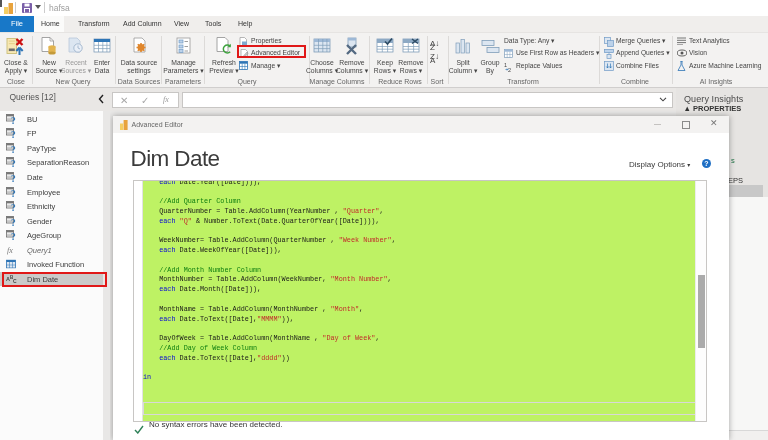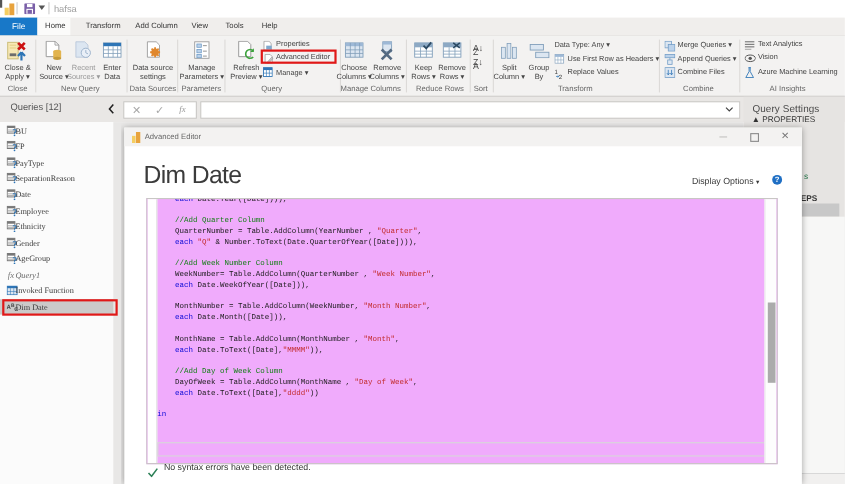--- a/index.html
+++ b/index.html
@@ -18,29 +18,29 @@
   .gsep{position:absolute;top:3px;height:48px;width:1px;background:#dcdad8;}
   .glabel{position:absolute;top:45px;width:80px;text-align:center;font-size:7px;color:#666;}
   .biglabel{position:absolute;font-size:6.8px;color:#444;text-align:center;line-height:7.5px;width:60px;}
   .srow{position:absolute;font-size:6.7px;color:#444;white-space:nowrap;}
   
   #band{left:0;top:87px;width:768px;height:24px;background:#e9e7e5;}
   
   #sidebar{left:0;top:111px;width:110px;height:329px;background:#fbfbfb;}
   #sidebar:after{content:"";position:absolute;left:103px;top:0;width:7px;height:329px;background:#e8e7e6;}
   .qrow{position:absolute;left:0;width:110px;height:14.55px;font-size:7.5px;color:#3c3c3c;}
-  .qrow .txt{position:absolute;left:14px;top:50%;transform:translateY(-50%);white-space:nowrap;font-family:Liberation Serif, serif;}
+  .qrow .txt{position:absolute;left:27px;top:50%;transform:translateY(-50%);white-space:nowrap;}
   .qicon{position:absolute;left:6px;top:50%;transform:translateY(-50%);width:11px;height:9px;}
   
   #rightpanel{left:676px;top:88px;width:92px;height:352px;background:#e6e4e2;}
   
   #dialog{left:113px;top:116px;width:616px;height:324px;background:#fff;
           box-shadow:0 0 6px rgba(0,0,0,0.35);}
   #dlg-title{position:absolute;left:0;top:0;width:616px;height:17px;background:#f3f2f1;}
-  #codebox{position:absolute;left:20px;top:64px;width:571.5px;height:239.5px;border:1px solid #c8c6c4;background:#f0abfc;overflow:hidden;}
+  #codebox{position:absolute;left:20px;top:64px;width:571.5px;height:239.5px;border:1px solid #c8c6c4;background:#bef264;overflow:hidden;}
   .cl{white-space:pre;font-family:"Liberation Mono",monospace;font-size:6.8px;line-height:9.8px;height:9.8px;padding-left:17.2px;color:#1a1a1a;}
   .cl .c{color:#0e7d10;}
   .cl .k{color:#0909d6;}
   .cl .s{color:#c22b2b;}
 </style>
 </head>
 <body>
 
 <div class="abs" id="titlebar">
   <div class="abs" style="left:0;top:0;width:2px;height:7px;background:#555"></div>
@@ -278,24 +278,24 @@
   <div class="abs" style="left:182px;top:5px;width:489px;height:14px;background:#fff;border:1px solid #c8c6c4">
     <svg style="position:absolute;right:5px;top:4px" width="8" height="5" viewBox="0 0 8 5">
         <path d="M1 0.8 L4 3.8 L7 0.8" stroke="#444" stroke-width="1.1" fill="none"></path>
       </svg>
   </div>
 </div>
 
 <div class="abs" style="left:110px;top:111px;width:566px;height:329px;background:#e9e8e7"></div>
 
 <div class="abs" id="rightpanel">
-  <div class="abs" style="left:8px;top:6px;font-size:9px;color:#4a4a4a;letter-spacing:0.1px">Query Settings</div>
-  <div class="abs" style="left:7.5px;top:16px;font-size:7.5px;font-weight:normal;color:#333">▲ PROPERTIES</div>
+  <div class="abs" style="left:8px;top:6px;font-size:9px;color:#4a4a4a;letter-spacing:0.1px">Query Insights</div>
+  <div class="abs" style="left:7.5px;top:16px;font-size:7.5px;font-weight:bold;color:#333">▲ PROPERTIES</div>
   <div class="abs" style="left:55px;top:68px;font-size:7.5px;color:#217346">s</div>
-  <div class="abs" style="left:52px;top:88px;font-size:7.5px;font-weight:bold;color:#333">EPS</div>
+  <div class="abs" style="left:52px;top:88px;font-size:7.5px;font-weight:normal;color:#333">EPS</div>
   <div class="abs" style="left:0px;top:97px;width:87px;height:12px;background:#c8c8c8"></div>
   <div class="abs" style="left:0px;top:109px;width:92px;height:243px;background:#f7f7f6"></div>
   <div class="abs" style="left:0px;top:342px;width:92px;height:1px;background:#d8d8d8"></div>
   <div class="abs" style="left:0px;top:343px;width:92px;height:9px;background:#f1f0ef"></div>
 </div>
 
 <div class="abs" id="dialog">
   <div id="dlg-title">
     <svg class="abs" style="left:7px;top:3.5px" width="8" height="10" viewBox="0 0 8 10">
       <rect x="3.6" y="0" width="4" height="10" fill="#e8a33d"></rect>
@@ -312,32 +312,32 @@
 
   <div id="codebox">
     <div class="abs" style="left:0;top:0;width:8px;height:239.5px;background:#fff;border-right:1px solid #e2e2e2"></div>
     <div class="abs" style="left:8px;top:-3.5px;width:556px;">
       <div class="cl"><span class="k">each</span> Date.Year([Date]))),</div>
       <div class="cl"></div>
       <div class="cl"><span class="c">//Add Quarter Column</span></div>
       <div class="cl">QuarterNumber = Table.AddColumn(YearNumber , <span class="s">"Quarter"</span>,</div>
       <div class="cl"><span class="k">each</span> <span class="s">"Q"</span> &amp; Number.ToText(Date.QuarterOfYear([Date]))),</div>
       <div class="cl"></div>
-      <div class="cl"><span class="c">//Add Week Number Column</span></div>
       <div class="cl">WeekNumber= Table.AddColumn(QuarterNumber , <span class="s">"Week Number"</span>,</div>
       <div class="cl"><span class="k">each</span> Date.WeekOfYear([Date])),</div>
       <div class="cl"></div>
+      <div class="cl"><span class="c">//Add Month Number Column</span></div>
       <div class="cl">MonthNumber = Table.AddColumn(WeekNumber, <span class="s">"Month Number"</span>,</div>
       <div class="cl"><span class="k">each</span> Date.Month([Date])),</div>
       <div class="cl"></div>
       <div class="cl">MonthName = Table.AddColumn(MonthNumber , <span class="s">"Month"</span>,</div>
       <div class="cl"><span class="k">each</span> Date.ToText([Date],<span class="s">"MMMM"</span>)),</div>
       <div class="cl"></div>
+      <div class="cl">DayOfWeek = Table.AddColumn(MonthName , <span class="s">"Day of Week"</span>,</div>
       <div class="cl"><span class="c">//Add Day of Week Column</span></div>
-      <div class="cl">DayOfWeek = Table.AddColumn(MonthName , <span class="s">"Day of Week"</span>,</div>
       <div class="cl"><span class="k">each</span> Date.ToText([Date],<span class="s">"dddd"</span>))</div>
       <div class="cl"></div>
       <div class="cl" style="padding-left:1px"><span class="k">in</span></div>
     </div>
 
     <div class="abs" style="left:8.5px;top:221px;width:553px;height:11px;border:1px solid #d8d8d8;background:transparent"></div>
 
     <div class="abs" style="right:0;top:0;width:9.5px;height:239.5px;background:#fdfdfd;border-left:1px solid #ececec"></div>
     <div class="abs" style="right:1px;top:94px;width:7px;height:73px;background:#ababab"></div>
   </div>

